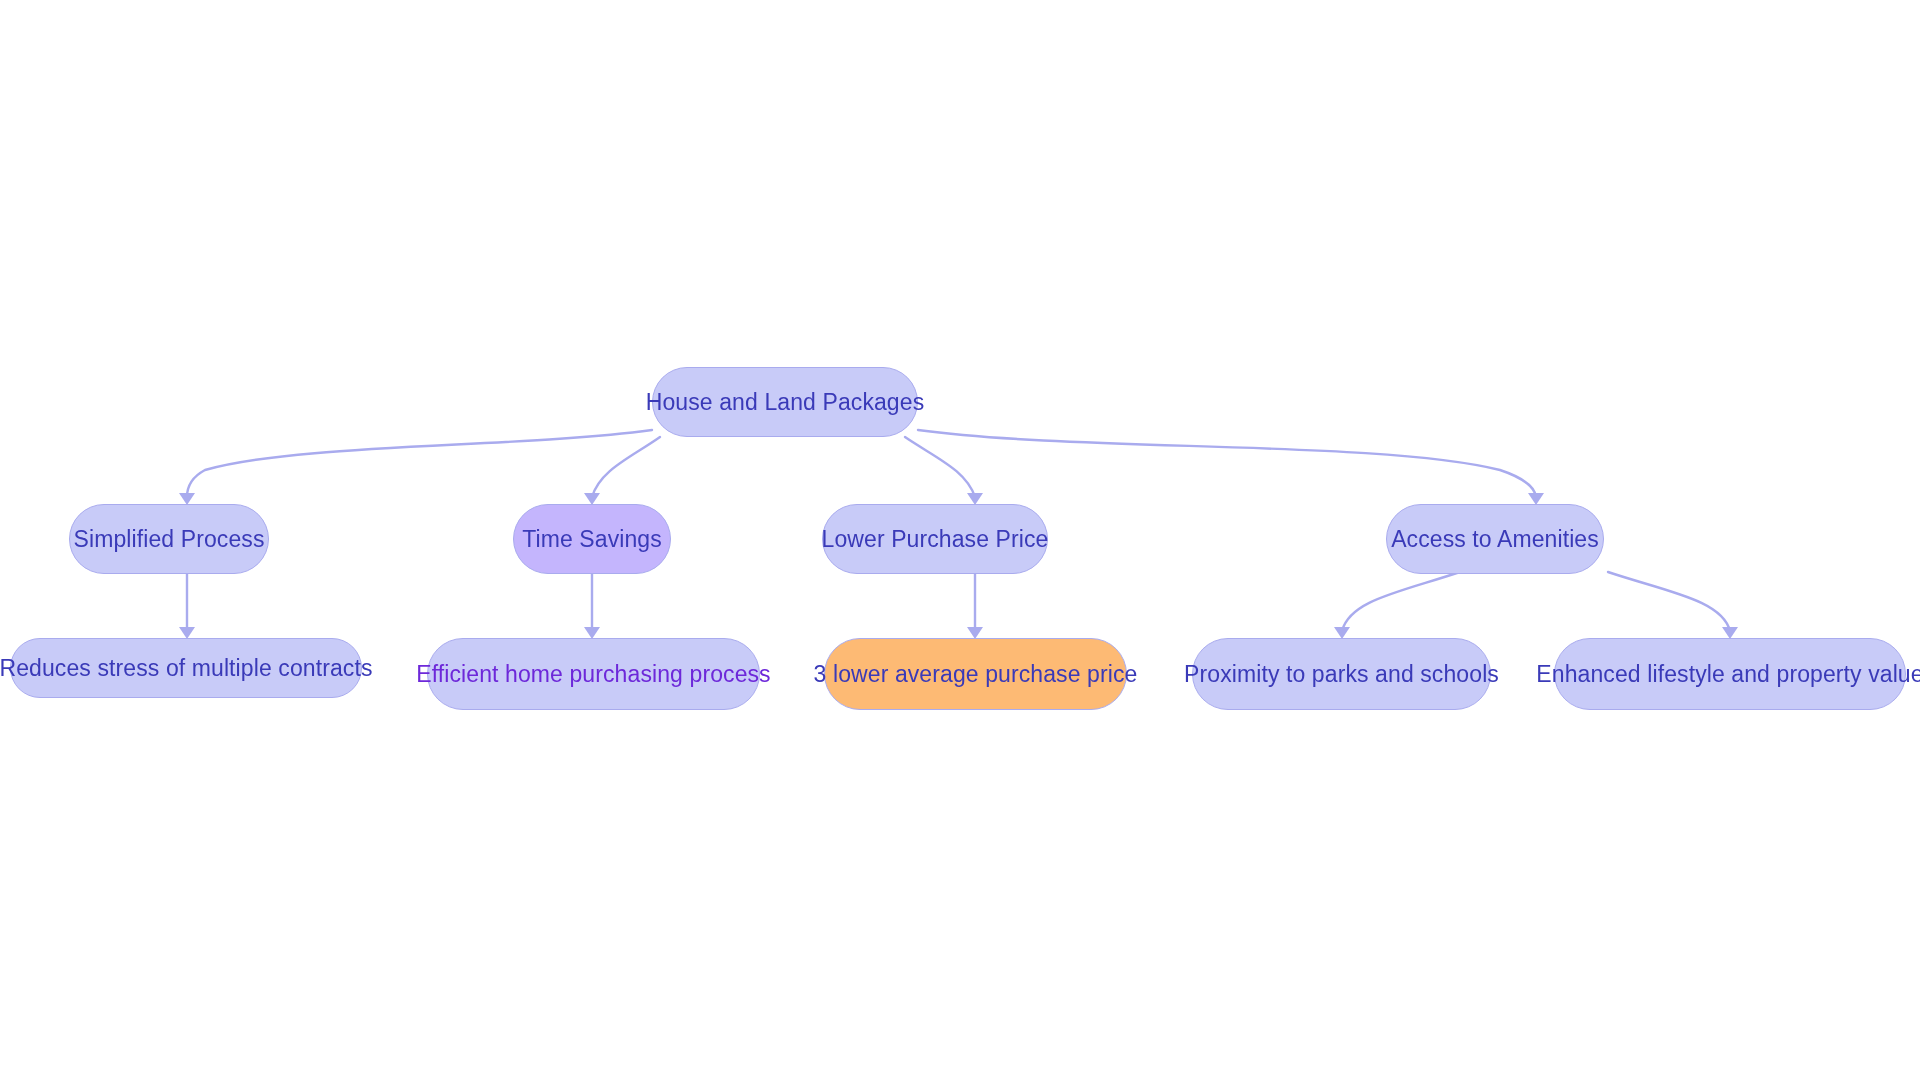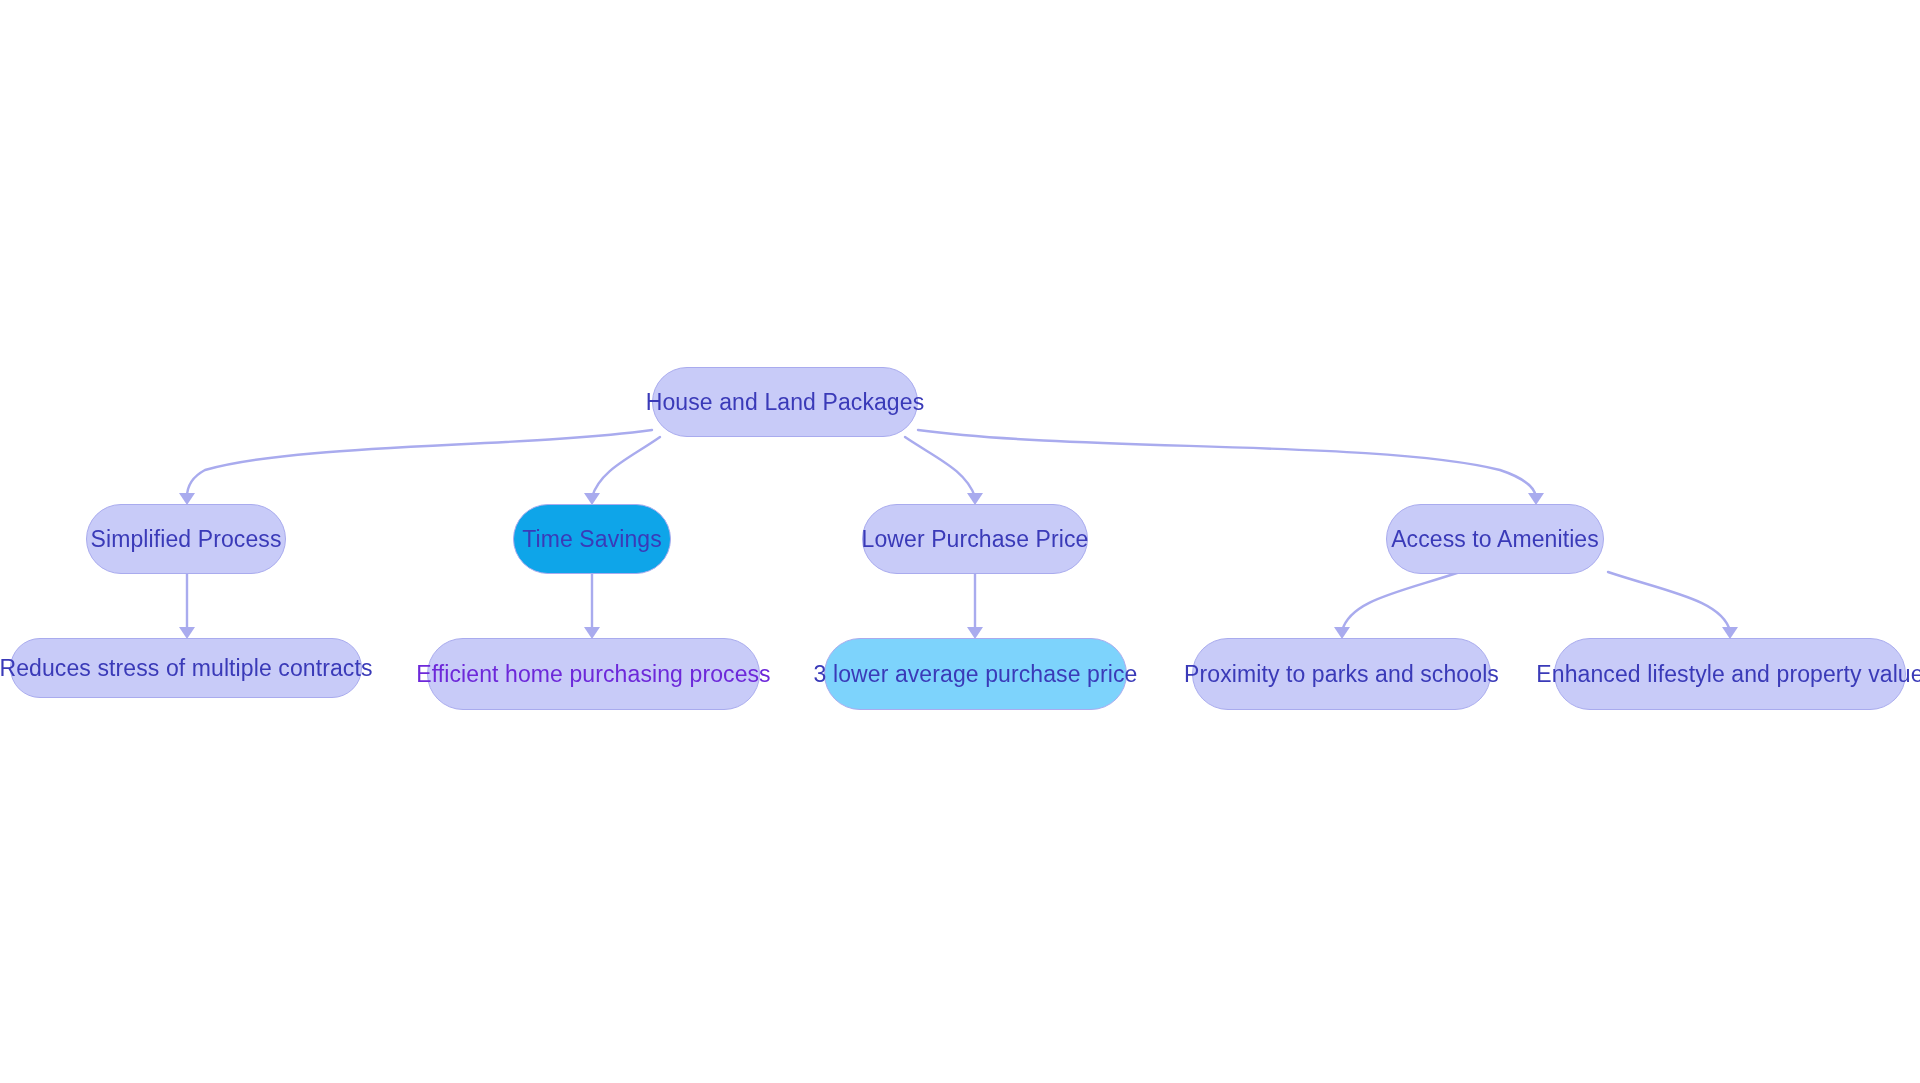--- a/index.html
+++ b/index.html
@@ -76,39 +76,39 @@
         <polygon points="967,627 983,627 975,639" fill="#a9abee"></polygon>
         <polygon points="1334,627 1350,627 1342,639" fill="#a9abee"></polygon>
         <polygon points="1722,627 1738,627 1730,639" fill="#a9abee"></polygon>
       </g>
   </svg>
 
   <div id="nodes-layer">
       <div class="node" style="left: 652px; top: 367px; width: 266px; height: 70px; background: rgb(200, 203, 248); border-color: rgb(169, 171, 238);">
         <span class="node-label" style="color: rgb(58, 58, 184);">House and Land Packages</span>
       </div>
-      <div class="node" style="left: 86px; top: 504px; width: 200px; height: 70px; background: rgb(200, 203, 248); border-color: rgb(169, 171, 238);">
+      <div class="node" style="left: 69px; top: 504px; width: 200px; height: 70px; background: rgb(200, 203, 248); border-color: rgb(169, 171, 238);">
         <span class="node-label" style="color: rgb(58, 58, 184);">Simplified Process</span>
       </div>
-      <div class="node" style="left: 513px; top: 504px; width: 158px; height: 70px; background: #0ea5e9; border-color: rgb(169, 171, 238);">
+      <div class="node" style="left: 513px; top: 504px; width: 158px; height: 70px; background: #c4b5fd; border-color: rgb(169, 171, 238);">
         <span class="node-label" style="color: rgb(58, 58, 184);">Time Savings</span>
       </div>
-      <div class="node" style="left: 862px; top: 504px; width: 226px; height: 70px; background: rgb(200, 203, 248); border-color: rgb(169, 171, 238);">
+      <div class="node" style="left: 822px; top: 504px; width: 226px; height: 70px; background: rgb(200, 203, 248); border-color: rgb(169, 171, 238);">
         <span class="node-label" style="color: rgb(58, 58, 184);">Lower Purchase Price</span>
       </div>
       <div class="node" style="left: 1386px; top: 504px; width: 218px; height: 70px; background: rgb(200, 203, 248); border-color: rgb(169, 171, 238);">
         <span class="node-label" style="color: rgb(58, 58, 184);">Access to Amenities</span>
       </div>
       <div class="node" style="left: 10px; top: 638px; width: 352px; height: 60px; background: rgb(200, 203, 248); border-color: rgb(169, 171, 238);">
         <span class="node-label" style="color: rgb(58, 58, 184);">Reduces stress of multiple contracts</span>
       </div>
       <div class="node" style="left: 427px; top: 638px; width: 333px; height: 72px; background: rgb(200, 203, 248); border-color: rgb(169, 171, 238);">
         <span class="node-label" style="color: #6d28d9;">Efficient home purchasing process</span>
       </div>
-      <div class="node" style="left: 824px; top: 638px; width: 303px; height: 72px; background: #7dd3fc; border-color: rgb(169, 171, 238);">
+      <div class="node" style="left: 824px; top: 638px; width: 303px; height: 72px; background: #fdba74; border-color: rgb(169, 171, 238);">
         <span class="node-label" style="color: rgb(58, 58, 184);">3 lower average purchase price</span>
       </div>
       <div class="node" style="left: 1192px; top: 638px; width: 299px; height: 72px; background: rgb(200, 203, 248); border-color: rgb(169, 171, 238);">
         <span class="node-label" style="color: rgb(58, 58, 184);">Proximity to parks and schools</span>
       </div>
       <div class="node" style="left: 1554px; top: 638px; width: 352px; height: 72px; background: rgb(200, 203, 248); border-color: rgb(169, 171, 238);">
         <span class="node-label" style="color: rgb(58, 58, 184);">Enhanced lifestyle and property value</span>
       </div>
     </div>
 

